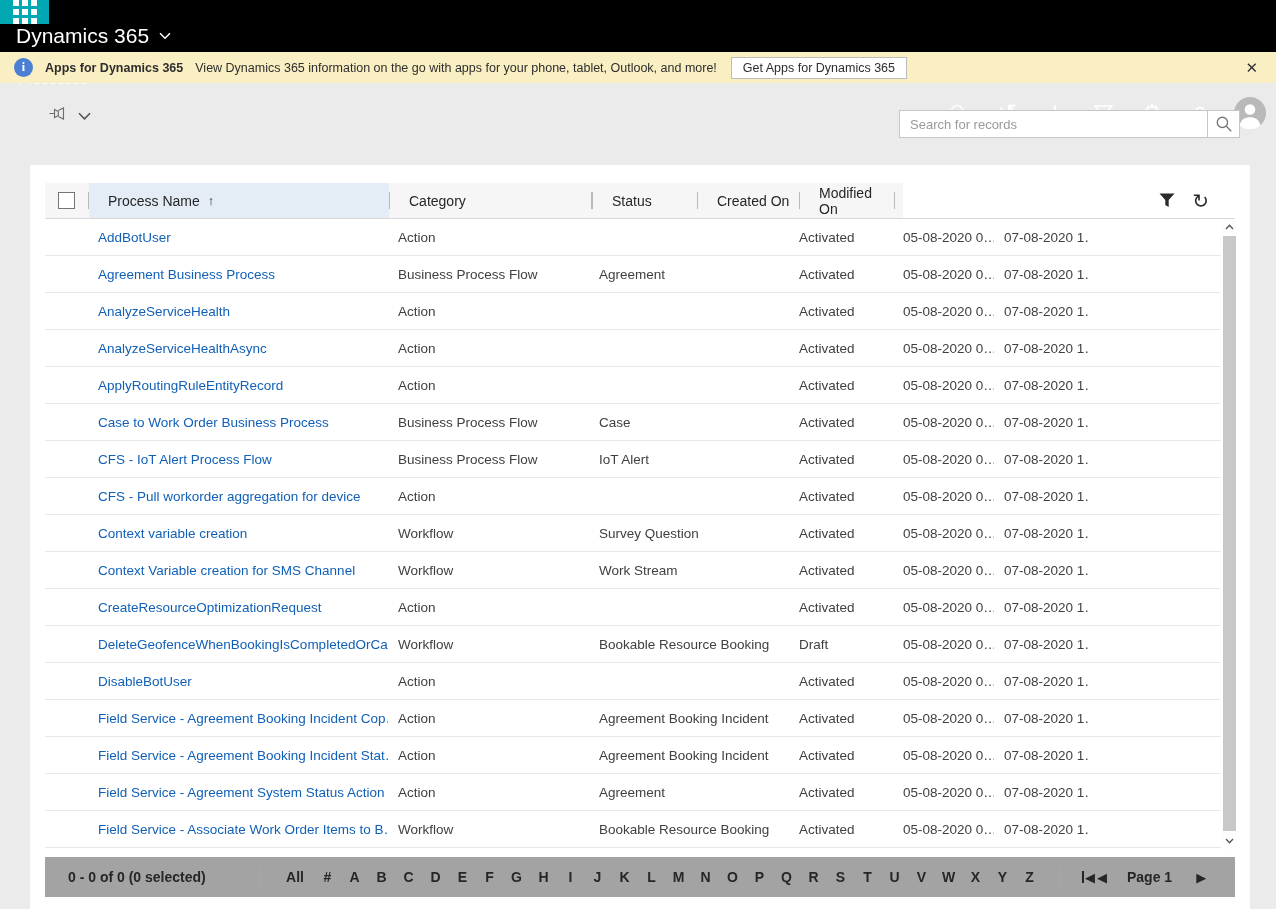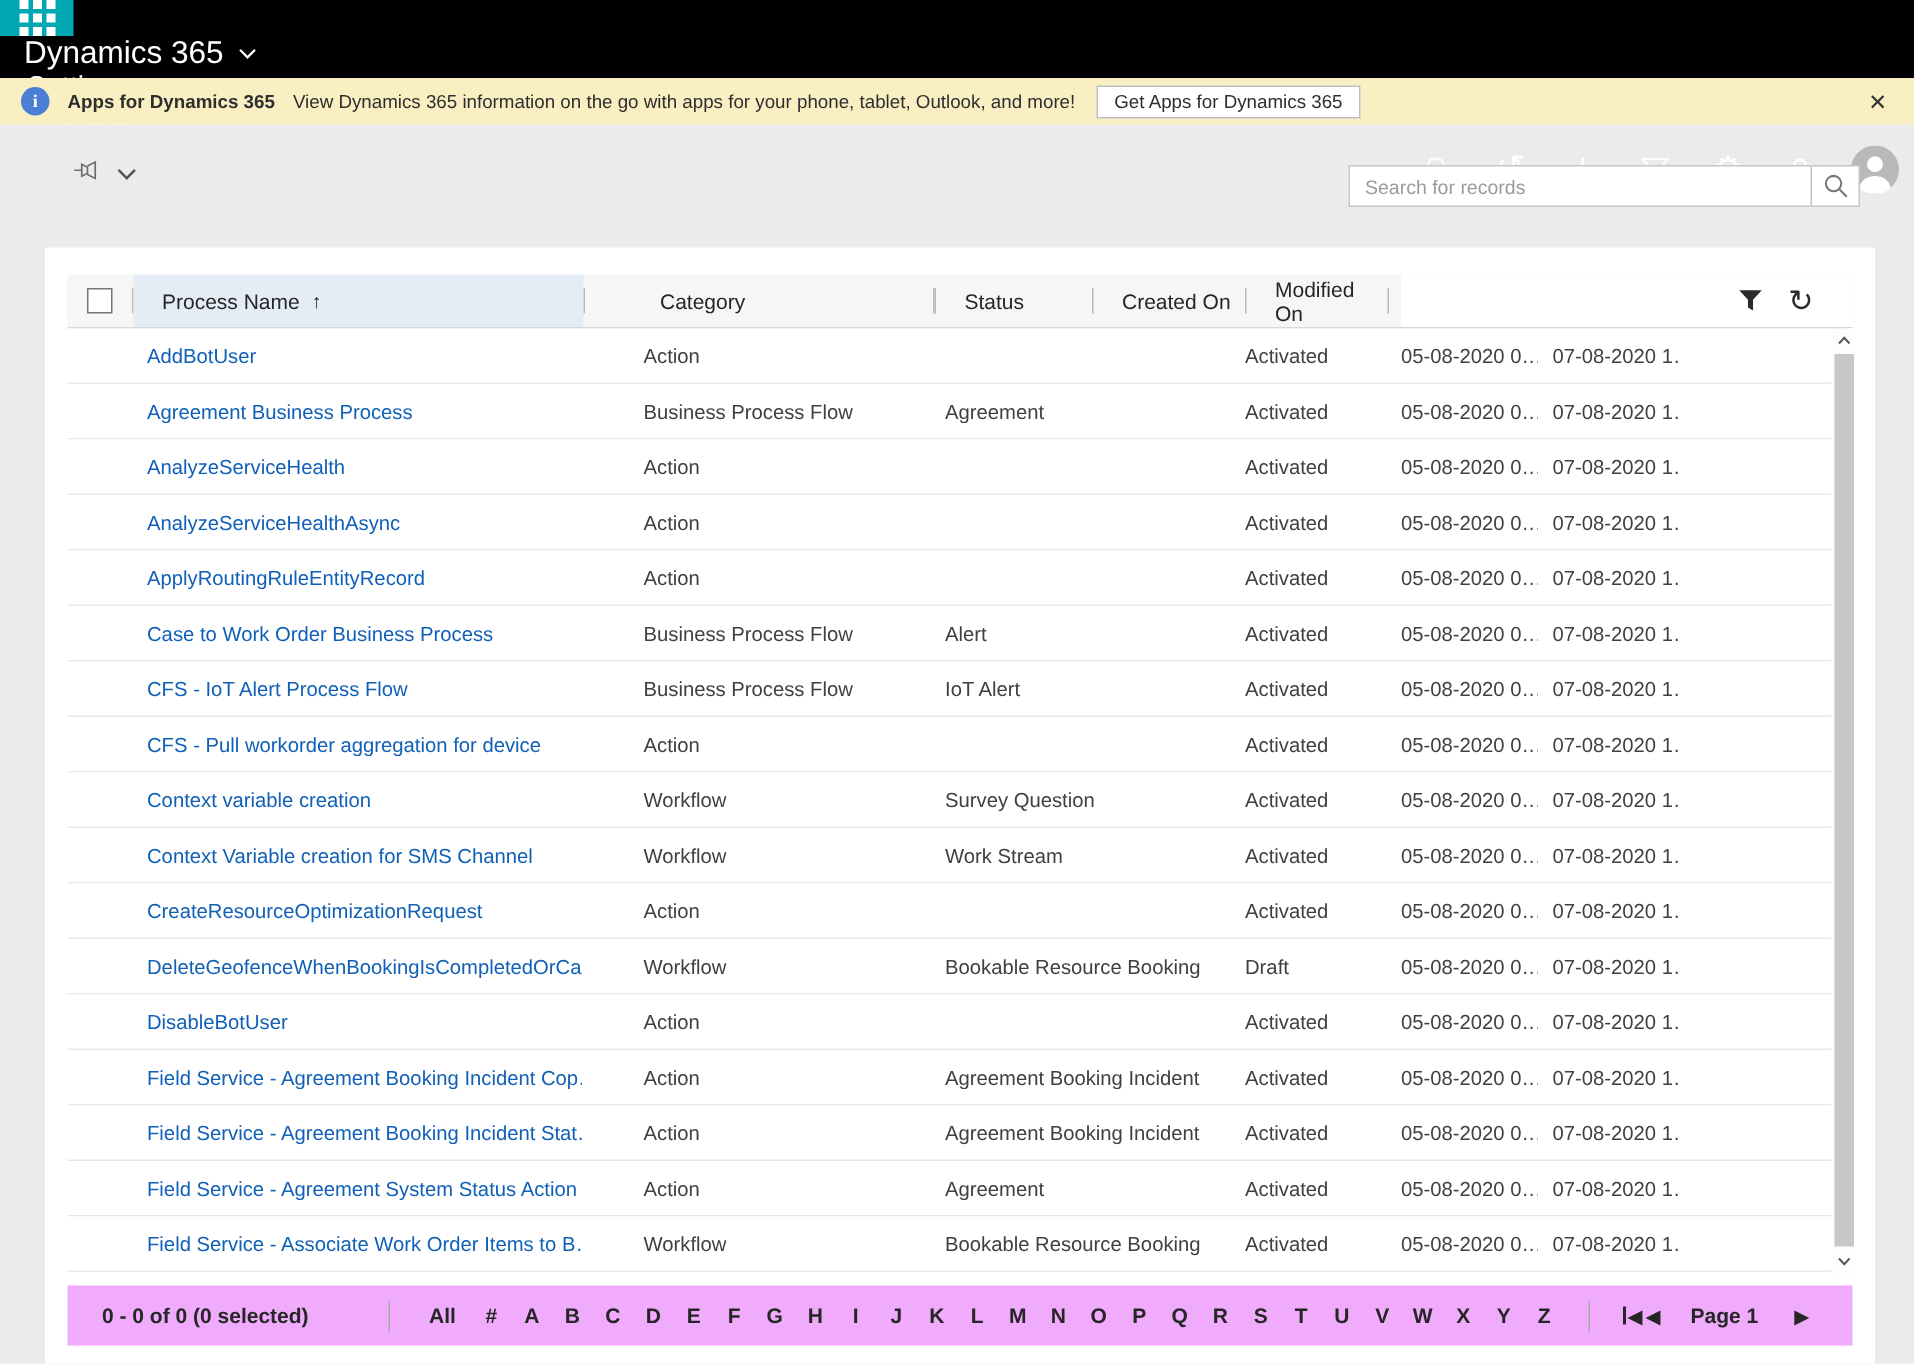--- a/index.html
+++ b/index.html
@@ -56,21 +56,21 @@
   
   .card { position:absolute; top:165px; left:30px; width:1220px; height:744px; background:#fff; }
 
   
   .grid-header { position:absolute; top:18px; left:15px; width:1190px; height:36px;
     background:#f6f6f6; display:flex; align-items:stretch; border-bottom:1px solid #d8d8d8; }
   .hcell { display:flex; align-items:center; font-size:14px; color:#262626;
     padding-left:19px; cursor:pointer; }
   .hcell .sort-arrow { margin-left:8px; font-size:13px; }
   .vsep { width:1px; height:17px; background:#b9b9b9; align-self:center; }
-  .w-check{width:43px;} .w-name{width:300px;} .w-cat{width:201px;margin-left:31px;} .w-ent{width:200px;}
+  .w-check{width:43px;} .w-name{width:300px;} .w-cat{width:201px;} .w-ent{width:200px;}
   .w-status{width:104px;} .w-created{width:101px;} .w-mod{width:94px;}
   .hcell.w-check { padding-left:13px; }
   .hcell.sorted { background:var(--sorted-col-bg,#e4edf6); }
   .checkbox { width:17px; height:17px; background:#fff; border:1px solid #757575; cursor:pointer; }
   .hdr-spacer { width:8px; }
   .hdr-icons { flex:1; background:#fff; display:flex; align-items:center;
     justify-content:flex-end; gap:17px; padding-right:26px; }
   .hdr-icons .ico { cursor:pointer; display:flex; align-items:center; color:#2b2b2b; }
   .glyph-refresh { font-size:20px; line-height:1; }
 
@@ -85,21 +85,21 @@
   
   .vscroll { position:absolute; top:54px; right:13px; width:15px; height:630px; background:#fdfdfd; }
   .vs-arrow { position:absolute; left:0; width:15px; height:16px; display:flex; align-items:center;
     justify-content:center; cursor:pointer; }
   .vs-up { top:0; } .vs-down { bottom:0; }
   .vs-thumb { position:absolute; left:1px; top:17px; width:13px; height:595px;
     background:#c8c8c8; cursor:pointer; }
 
   
   .status-bar { position:absolute; left:15px; top:692px; width:1190px; height:40px;
-    background:#f0abfc; display:flex; align-items:center; padding:0 18px 0 23px;
+    background:#a3a3a3; display:flex; align-items:center; padding:0 18px 0 23px;
     font-size:14px; color:#262626; }
   .count-text { font-weight:bold; width:175px; }
   .sb-sep { width:1px; height:21px; background:#a9a9a9; margin:0 16px; }
   .alpha { display:flex; }
   .alpha span { width:27px; text-align:center; font-weight:bold; cursor:pointer; }
   .alpha span:first-child { width:38px; }
   .pager { display:flex; align-items:center; margin-left:6px; }
   .pg-ico { cursor:pointer; color:#262626; font-size:13px; display:flex; align-items:center; }
   .pg-first { margin-right:2px; } .pg-first b { width:2px; height:12px; background:#262626; margin-right:1px; }
   .pg-label { font-weight:bold; margin:0 24px 0 20px; }
@@ -290,21 +290,21 @@
         <div class="cell w-cat">Action</div>
         <div class="cell w-ent"></div>
         <div class="cell w-status">Activated</div>
         <div class="cell w-created">05-08-2020 0…</div>
         <div class="cell w-mod">07-08-2020 1…</div>
       </div>
       <div class="row">
         <div class="cell w-check"></div>
         <a class="cell w-name link">Case to Work Order Business Process</a>
         <div class="cell w-cat">Business Process Flow</div>
-        <div class="cell w-ent">Alert</div>
+        <div class="cell w-ent">Case</div>
         <div class="cell w-status">Activated</div>
         <div class="cell w-created">05-08-2020 0…</div>
         <div class="cell w-mod">07-08-2020 1…</div>
       </div>
       <div class="row">
         <div class="cell w-check"></div>
         <a class="cell w-name link">CFS - IoT Alert Process Flow</a>
         <div class="cell w-cat">Business Process Flow</div>
         <div class="cell w-ent">IoT Alert</div>
         <div class="cell w-status">Activated</div>

